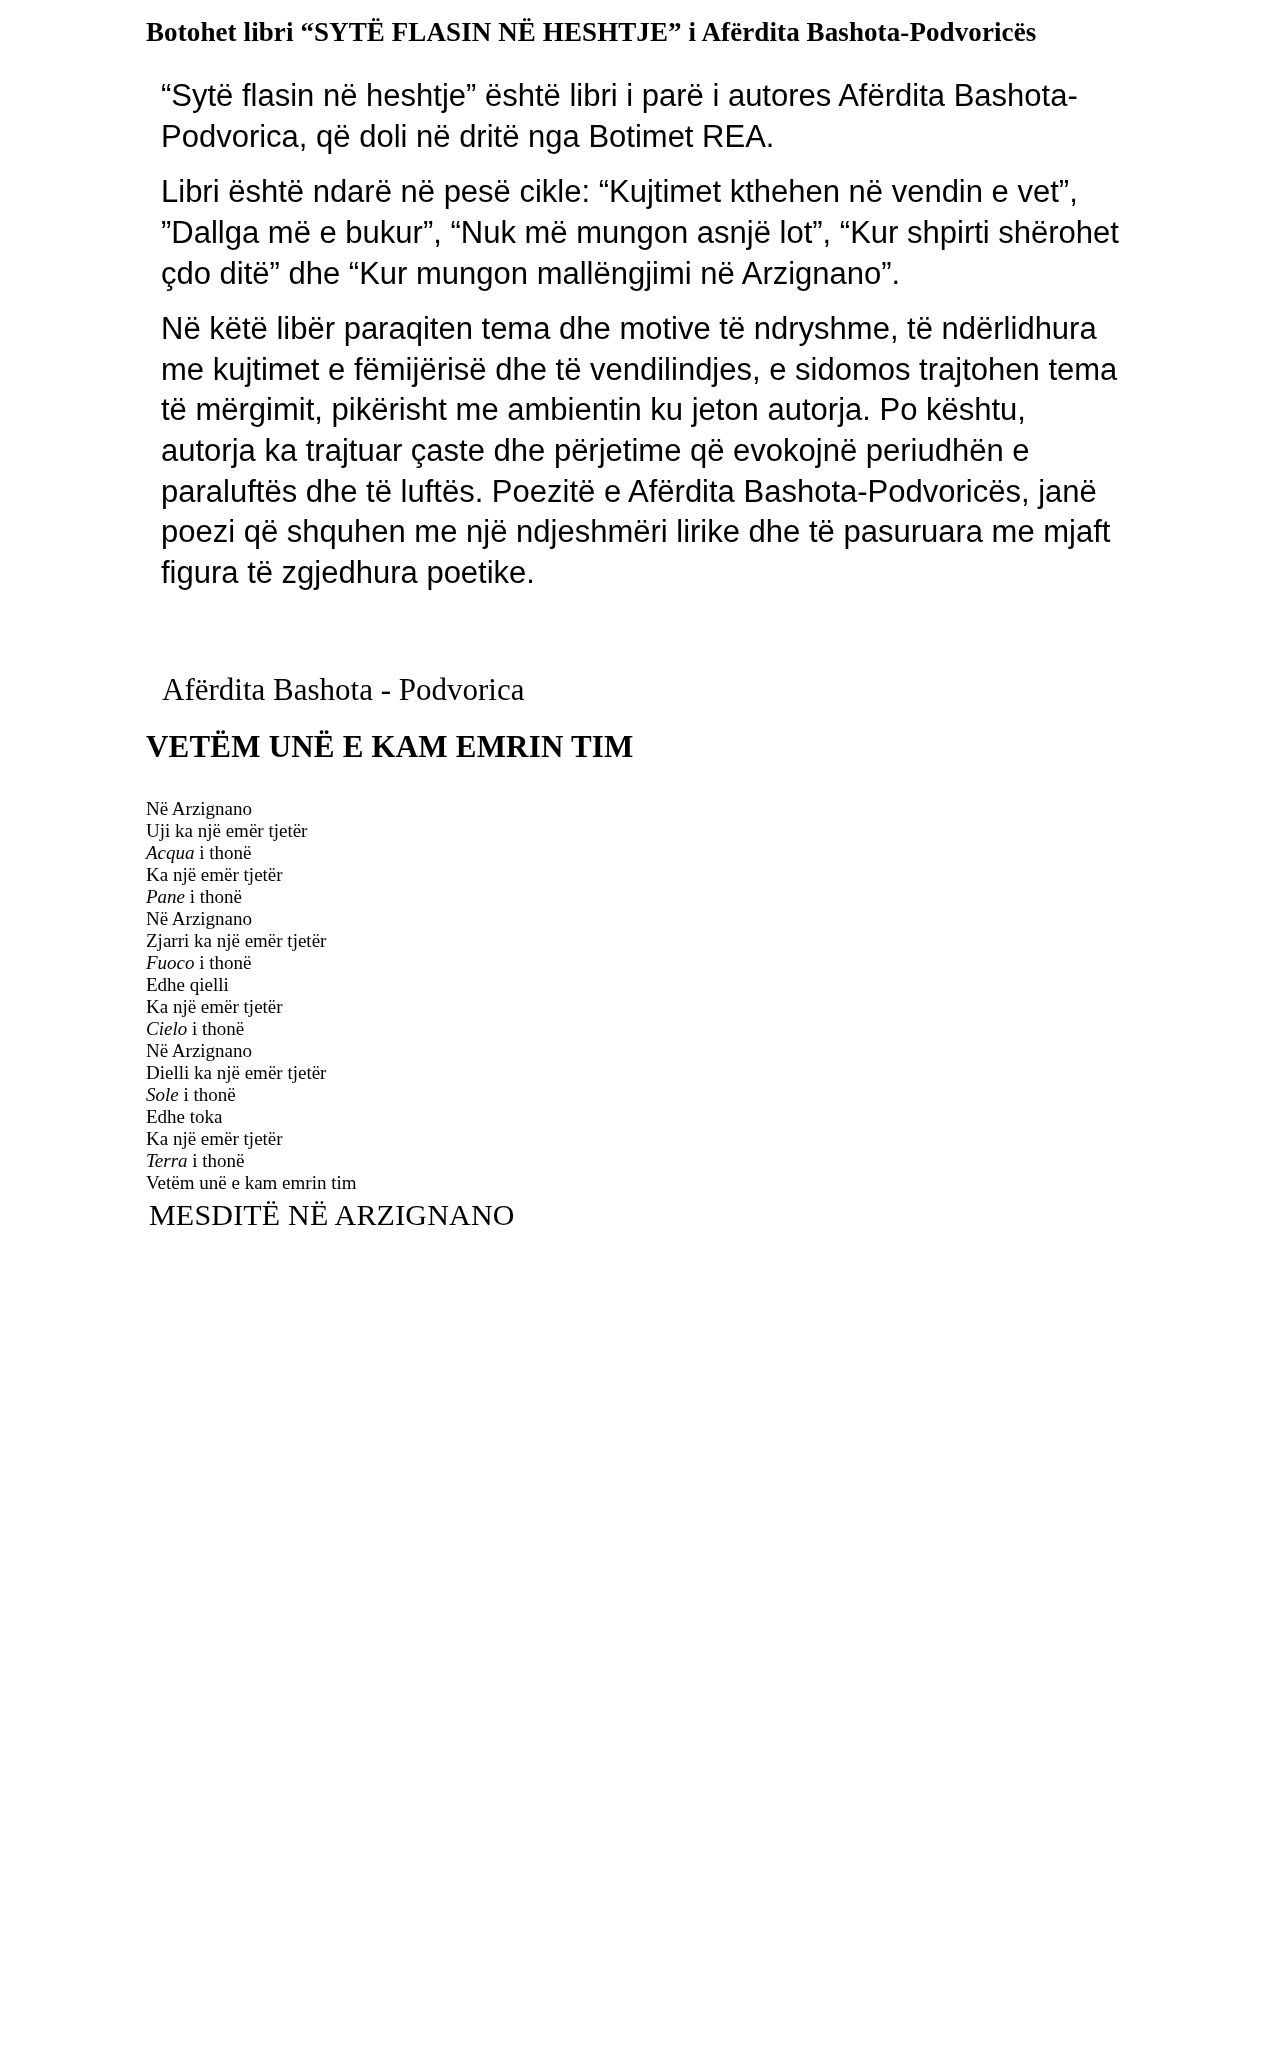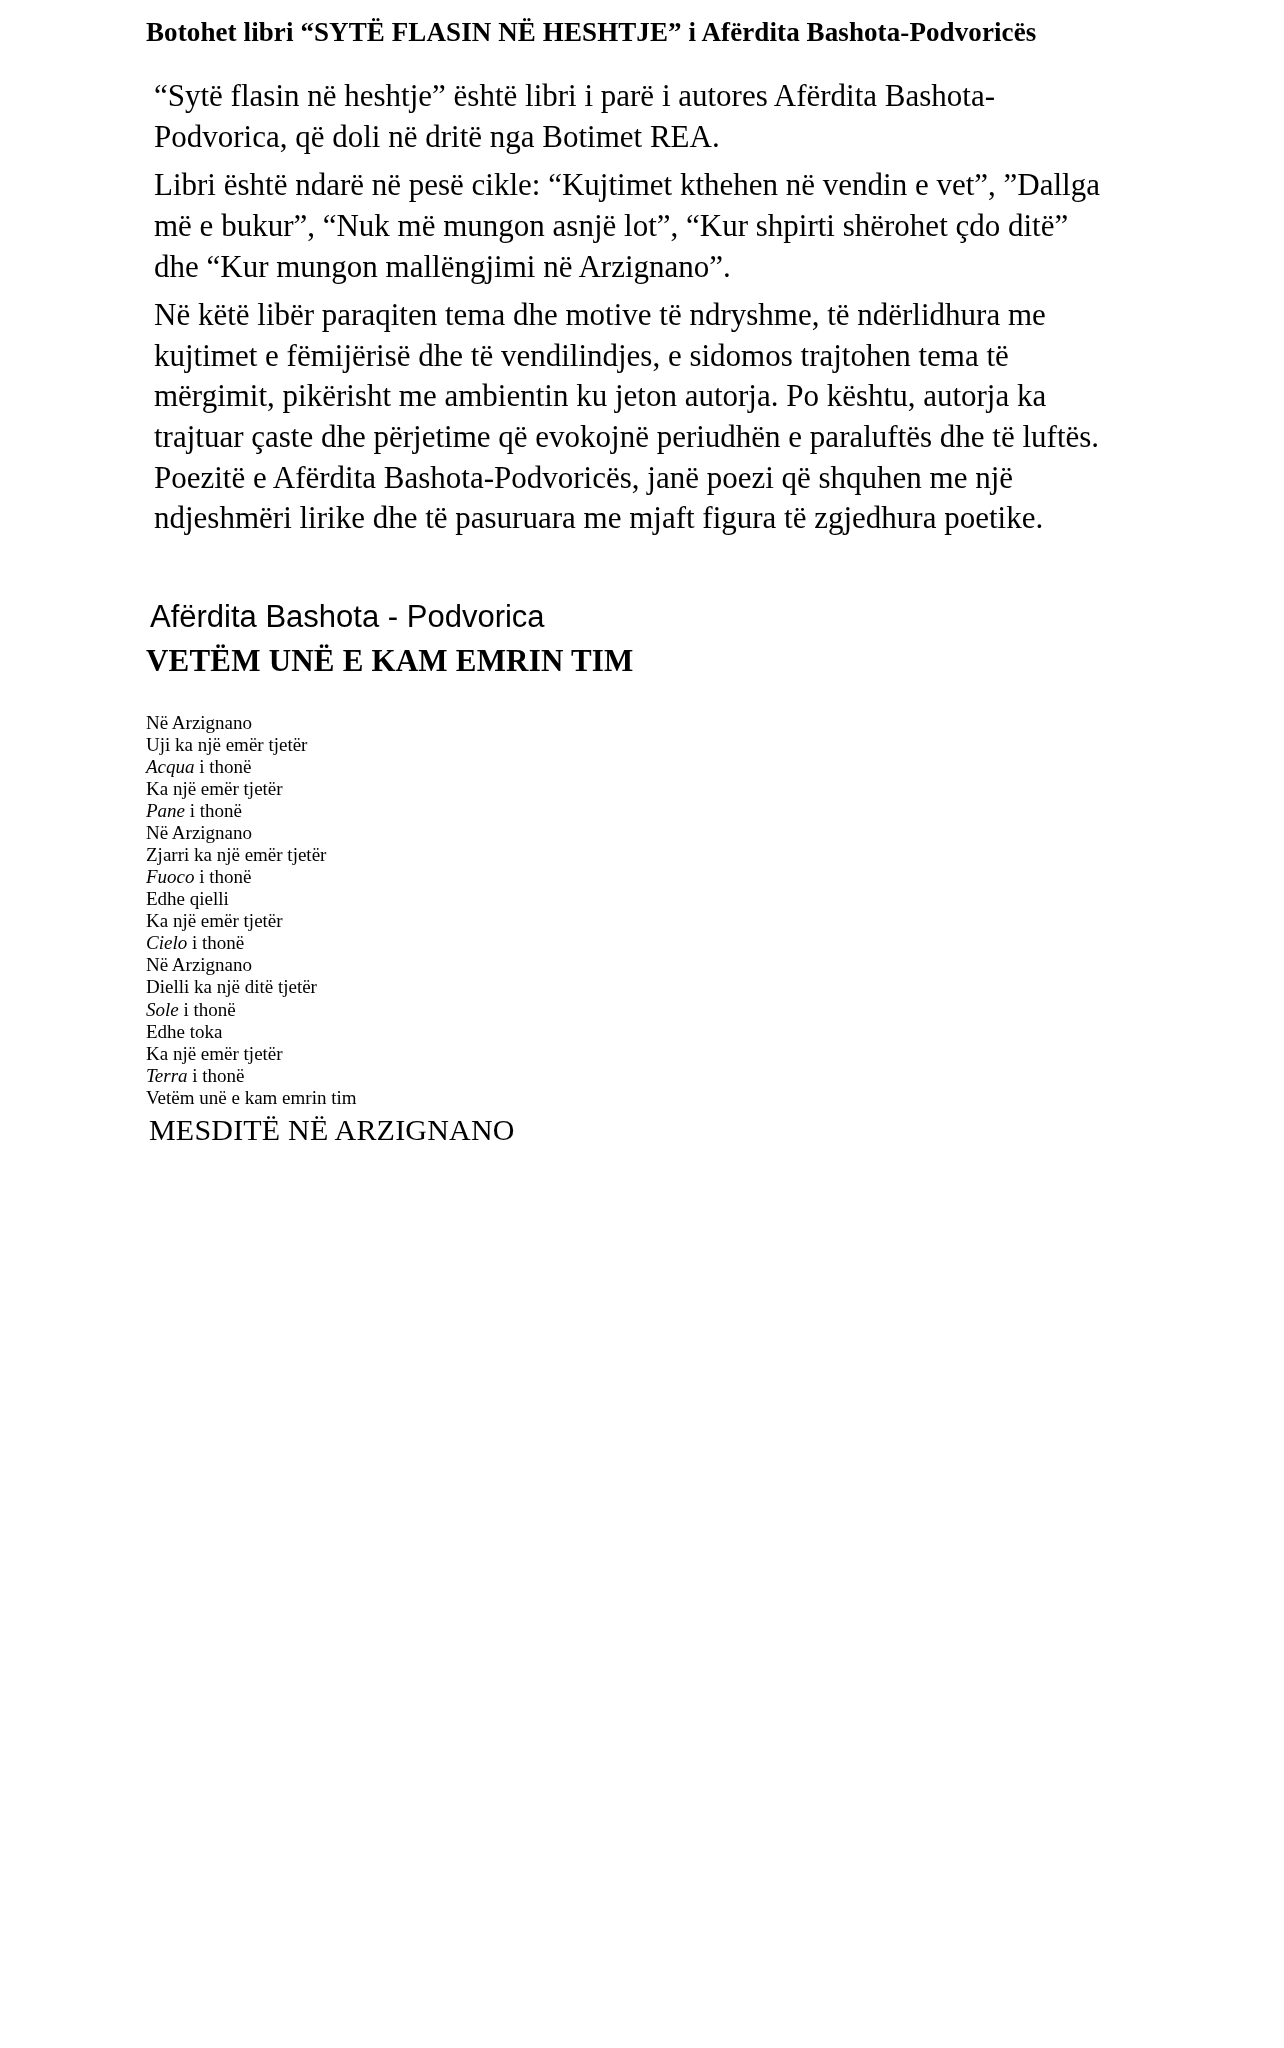--- a/index.html
+++ b/index.html
@@ -24,40 +24,40 @@
   .doc-title {
     font-family: "Liberation Serif", serif;
     font-weight: bold;
     font-size: 27px;
     line-height: 1.34;
     margin: 0 0 26px 0;
     letter-spacing: 0.1px;
     max-width: 900px;
   }
   .body-par {
-    font-family: Liberation Serif, serif;
+    font-family: Liberation Sans, sans-serif;
     font-size: 31px;
     line-height: 1.31;
-    margin: 8px;
+    margin: 15px;
     max-width: 960px;
   }
   .par-gap {
     margin-top: 0px;
   }
   .spacer-lg {
     height: 46px;
   }
   .spacer-md {
     height: 30px;
   }
   .author-line {
-    font-family: Liberation Sans, sans-serif;
+    font-family: Liberation Serif, serif;
     font-size: 31px;
     line-height: 1.31;
-    margin: 4px;
+    margin: 16px;
   }
   .poem-title {
     font-family: "Liberation Serif", serif;
     font-weight: bold;
     font-size: 31px;
     line-height: 1.31;
     margin: 0;
     letter-spacing: 0.2px;
   }
   .poem {
@@ -112,21 +112,21 @@
       <p class="poem-line italic-word"><span class="it">Acqua</span><span> i thonë</span></p>
       <p class="poem-line"><span>Ka një emër tjetër</span></p>
       <p class="poem-line italic-word"><span class="it">Pane</span><span> i thonë</span></p>
       <p class="poem-line"><span>Në Arzignano</span></p>
       <p class="poem-line"><span>Zjarri ka një emër tjetër</span></p>
       <p class="poem-line italic-word"><span class="it">Fuoco</span><span> i thonë</span></p>
       <p class="poem-line"><span>Edhe qielli</span></p>
       <p class="poem-line"><span>Ka një emër tjetër</span></p>
       <p class="poem-line italic-word"><span class="it">Cielo</span><span> i thonë</span></p>
       <p class="poem-line"><span>Në Arzignano</span></p>
-      <p class="poem-line"><span>Dielli ka një ditë tjetër</span></p>
+      <p class="poem-line"><span>Dielli ka një emër tjetër</span></p>
       <p class="poem-line italic-word"><span class="it">Sole</span><span> i thonë</span></p>
       <p class="poem-line"><span>Edhe toka</span></p>
       <p class="poem-line"><span>Ka një emër tjetër</span></p>
       <p class="poem-line italic-word"><span class="it">Terra</span><span> i thonë</span></p>
       <p class="poem-line"><span>Vetëm unë e kam emrin tim</span></p>
     </div>
 
   <p class="next-poem-title">MESDITË NË ARZIGNANO</p>
 
 </div>

